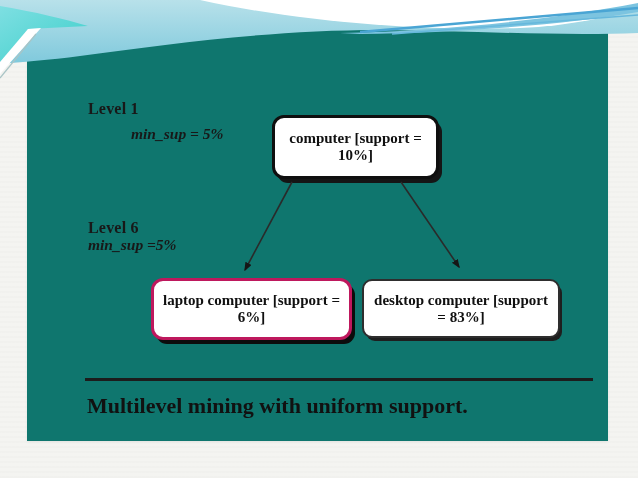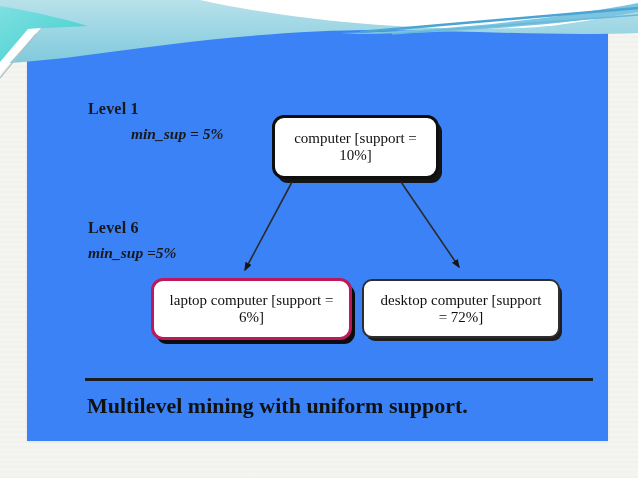--- a/index.html
+++ b/index.html
@@ -15,41 +15,41 @@
   #slide::after{
     content:"";position:absolute;inset:0;pointer-events:none;
     background:repeating-linear-gradient(0deg, rgba(0,0,0,0.012) 0 2px, rgba(255,255,255,0) 2px 5px);
   }
   #banner{
     position:absolute;left:0;top:0;width:638px;height:82px;
     pointer-events:none;z-index:3;
   }
   #card{
     position:absolute;left:27px;top:28px;width:581px;height:413px;
-    background:#3b82f6;z-index:2;
+    background:#0f766e;z-index:2;
     box-shadow:0 1px 3px rgba(0,0,0,0.06);
   }
   .lvl-label{
     position:absolute;left:61px;
     font-size:16px;font-weight:600;letter-spacing:0.2px;color:#181818;
   }
   .lvl-minsup{
     position:absolute;left:61px;
     font-size:15.5px;font-style:italic;font-weight:600;color:#181818;
   }
   #level1-label{top:72px;}
   #level1-minsup{top:97px;margin-left:43px;}
   #level2-label{top:191px;}
-  #level2-minsup{top:216px;}
+  #level2-minsup{top:208px;}
   .node{
     position:absolute;
     display:flex;align-items:center;justify-content:center;
     background:#fff;
-    font-size:15px;font-weight:400;color:#101010;
-    text-align:center;padding:0 12px;box-sizing:border-box;
+    font-size:15px;font-weight:700;color:#101010;
+    text-align:center;padding:0 6px;box-sizing:border-box;
     border-radius:12px;
   }
   #node-computer{
     left:245px;top:87px;width:167px;height:64px;
     border:3px solid #0f0f0f;
     box-shadow:4px 5px 0 -1px #151515;
   }
   #node-laptop{
     left:124px;top:250px;width:201px;height:62px;
     border:3px solid #be185d;
@@ -85,21 +85,21 @@
 
     <div id="node-computer" class="node">
       <span>computer [support = 10%]</span>
     </div>
 
     <div id="node-laptop" class="node">
       <span>laptop computer [support = 6%]</span>
     </div>
 
     <div id="node-desktop" class="node">
-      <span>desktop computer [support = 72%]</span>
+      <span>desktop computer [support = 83%]</span>
     </div>
 
     <svg id="arrows" viewBox="0 0 581 413">
       <defs>
         <marker id="ah" markerWidth="9" markerHeight="8" refX="7.5" refY="3.5" orient="auto" markerUnits="userSpaceOnUse">
           <path d="M0,0 L9,3.5 L0,7 Z" fill="#161616"></path>
         </marker>
       </defs>
       <line x1="265" y1="154" x2="218" y2="242" stroke="#2a2a2a" stroke-width="1.6" marker-end="url(#ah)"></line>
       <line x1="374" y1="154" x2="432" y2="239" stroke="#2a2a2a" stroke-width="1.6" marker-end="url(#ah)"></line>

